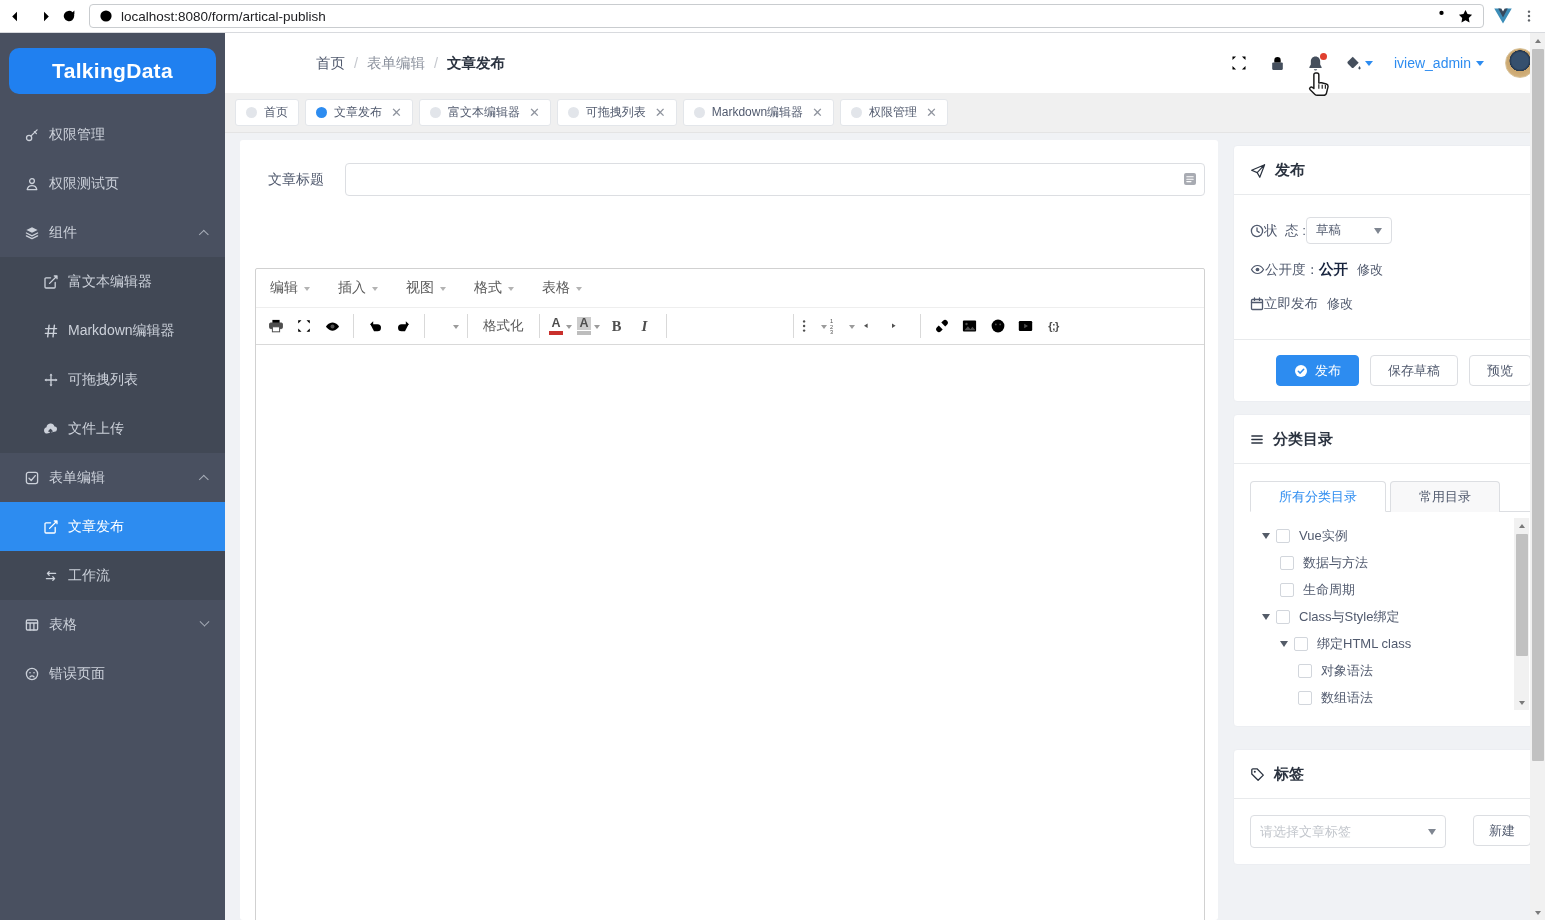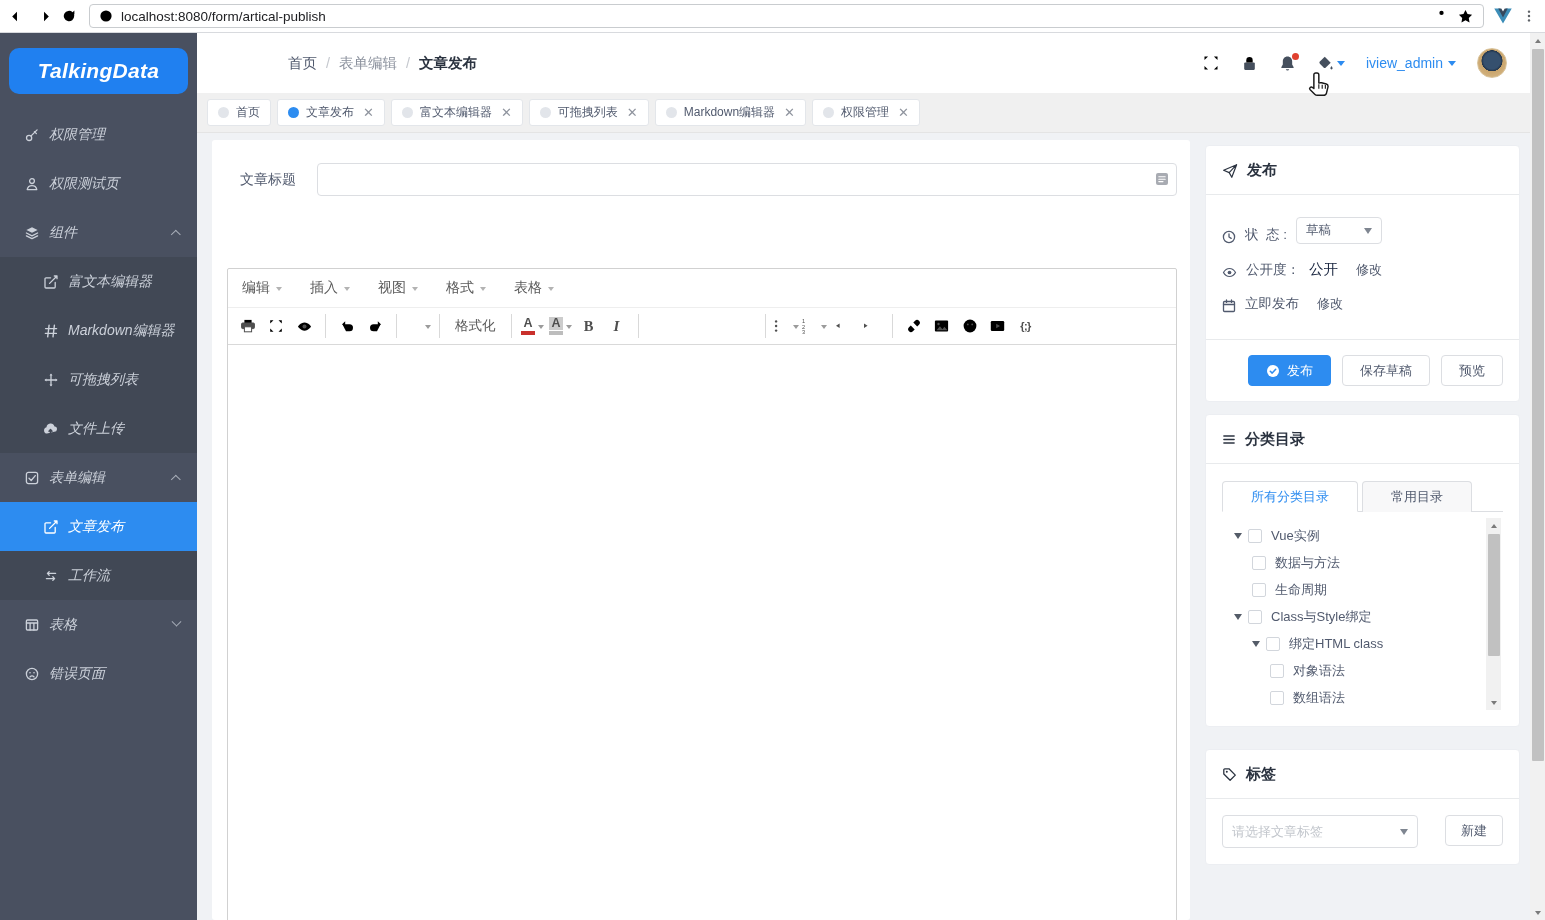--- a/index.html
+++ b/index.html
@@ -12,21 +12,21 @@
   .browser-bar { height:33px; background:#fff; border-bottom:1px solid #d8dade; display:flex; align-items:center; padding:0 9px; gap:9px; }
   .b-ic { color:#5f6368; display:flex; }
   .b-ic.disabled { color:#c4c7cb; }
   .url-box { flex:1; height:24px; border:1px solid #c9cccf; border-radius:4px; display:flex; align-items:center; padding:0 9px; gap:8px; background:#fff; margin-left:3px; }
   .url-text { font-size:13.5px; color:#202124; flex:1; }
 
   
   .app { display:flex; height:887px; background:#f0f2f5; }
 
   
-  .sidebar { width:197px; background:#495060; flex-shrink:0;font-style:italic; }
+  .sidebar { width:225px; background:#495060; flex-shrink:0; }
   .logo-wrap { padding:15px 9px 16px; }
   .logo { height:46px; background:#2080f0; border-radius:10px; color:#fff; font-weight:bold; font-size:21px; display:flex; align-items:center; justify-content:center; letter-spacing:.3px; }
   .s-item { height:49px; display:flex; align-items:center; padding:0 17px 0 24px; color:#ccd1da; font-size:14px; cursor:pointer; }
   .s-item .ic { margin-right:10px; width:15px; }
   .s-item .lbl { flex:1; }
   .s-sub { background:#414855; }
   .s-sub .s-item { padding-left:43px; }
   .s-item.active { background:#2d8cf0; color:#fff; }
   .chev { width:7px; height:7px; border-right:1.6px solid #a7adb8; border-bottom:1.6px solid #a7adb8; flex-shrink:0; }
   .chev.up { transform:rotate(-135deg) translate(-1px,-2px); }
@@ -81,27 +81,27 @@
   .tb-A .a { font-size:12.5px; font-weight:bold; }
   .tb-A .bar { width:14px; height:3.5px; margin-top:1.5px; }
   .tb-A.back .a { background:#ccc; padding:0 2.5px; }
   .editor-body { flex:1; background:#fff; }
 
   
   .right-col { width:315px; display:flex; flex-direction:column; padding-top:5px; }
   .card { background:#fff; border:1px solid #eceef2; border-radius:4px; }
   .card-h { display:flex; align-items:center; gap:9px; padding:15px 16px 14px; font-size:15px; font-weight:bold; color:#2b3340; border-bottom:1px solid #e8eaec; }
   .pub-body { padding:22px 16px 10px; }
-  .pub-row { display:flex; align-items:flex-end; gap:9px; margin-bottom:16px; color:#515a6e; font-size:13.5px; }
+  .pub-row { display:flex; align-items:center; margin-bottom:16px; color:#515a6e; font-size:13.5px; }
   .pub-row .ic { color:#515a6e; }
   .lbl-pre { white-space:pre; }
   .sel { height:27px; border:1px solid #dcdee2; border-radius:4px; background:#fff; display:flex; align-items:center; justify-content:space-between; padding:0 9px; font-size:12.5px; color:#515a6e; cursor:pointer; }
   .status-sel { width:86px; }
   .sel-caret { width:0; height:0; border:4.5px solid transparent; border-top:6px solid #7f8691; margin-top:5px; }
-  .bold-val { font-size:14.5px; font-weight:normal; color:#17233d; }
+  .bold-val { font-size:14.5px; font-weight:bold; color:#17233d; }
   .modify { color:#4c5souliers664e; } 
   .modify { color:#515a6e; font-size:13px; margin-left:9px; cursor:pointer; }
   .pub-foot { border-top:1px solid #e8eaec; padding:15px 16px; display:flex; justify-content:flex-end; gap:11px; }
   .btn { height:31px; border-radius:4px; border:1px solid #dcdee2; background:#fff; color:#515a6e; font-size:13px; display:flex; align-items:center; justify-content:center; padding:0 17px; cursor:pointer; font-family:inherit; }
   .btn.primary { background:#2d8cf0; border-color:#2d8cf0; color:#fff; gap:7px; }
 
   .cat-card { margin-top:12px; }
   .cat-body { padding:16px 16px 14px; }
   .cat-tabs { display:flex; border-bottom:1px solid #dcdee2; }
   .cat-tab { height:31px; padding:0 28px; display:flex; align-items:center; font-size:13px; color:#515a6e; border:1px solid #dcdee2; border-bottom:none; border-radius:4px 4px 0 0; background:#f8f8f9; margin-right:4px; position:relative; top:1px; cursor:pointer; }

